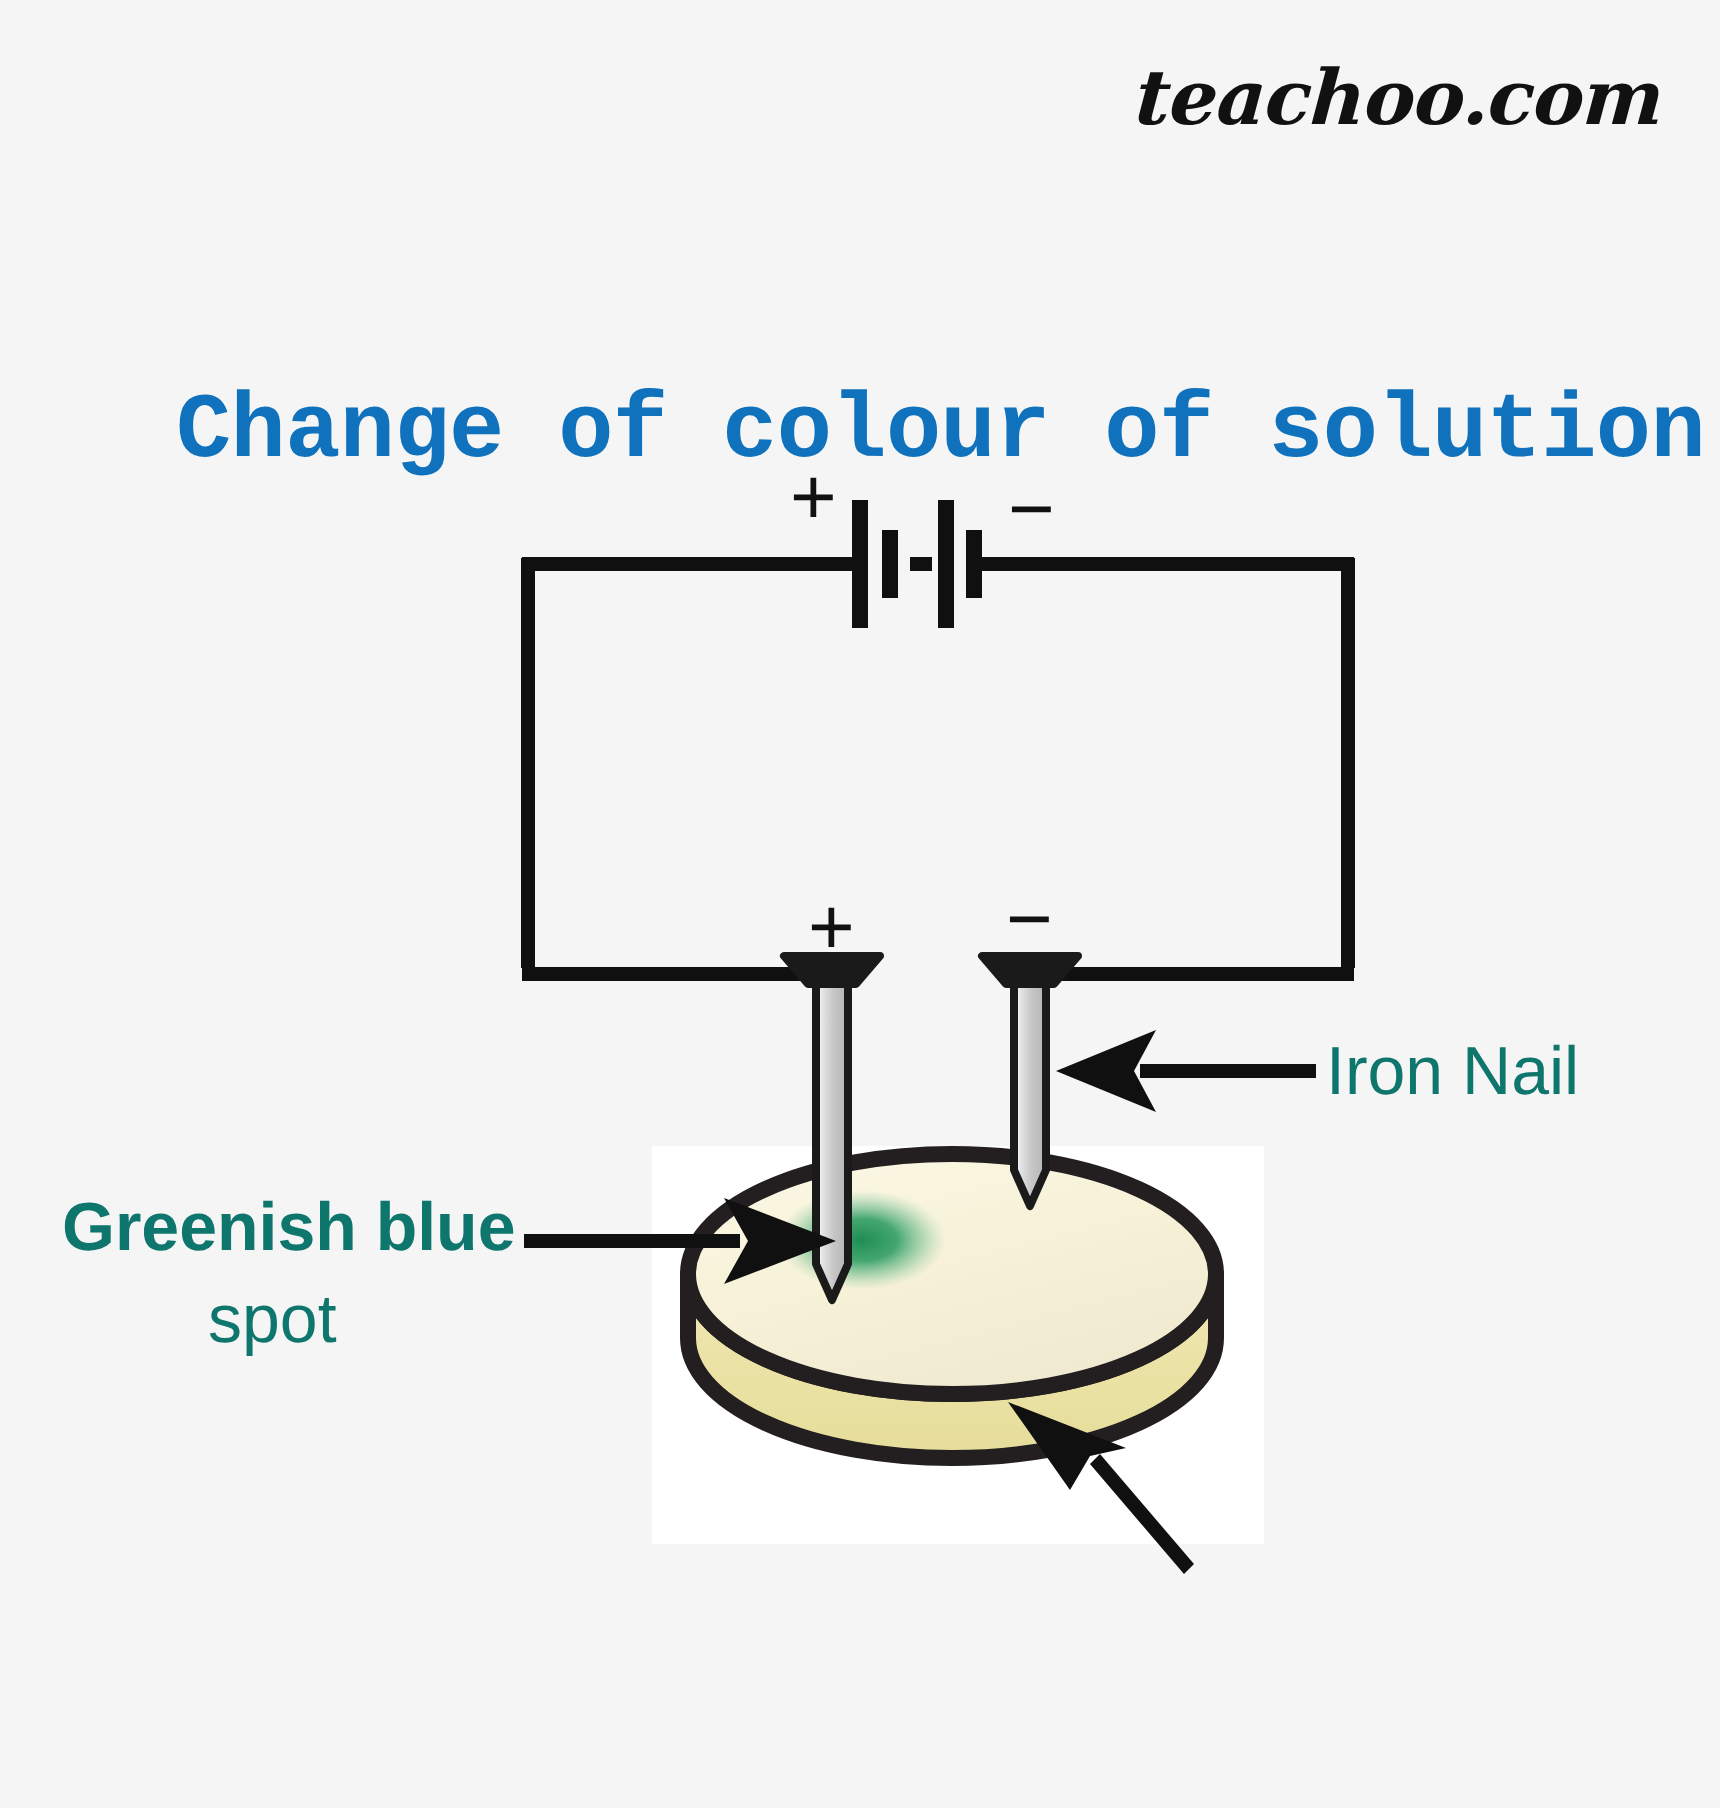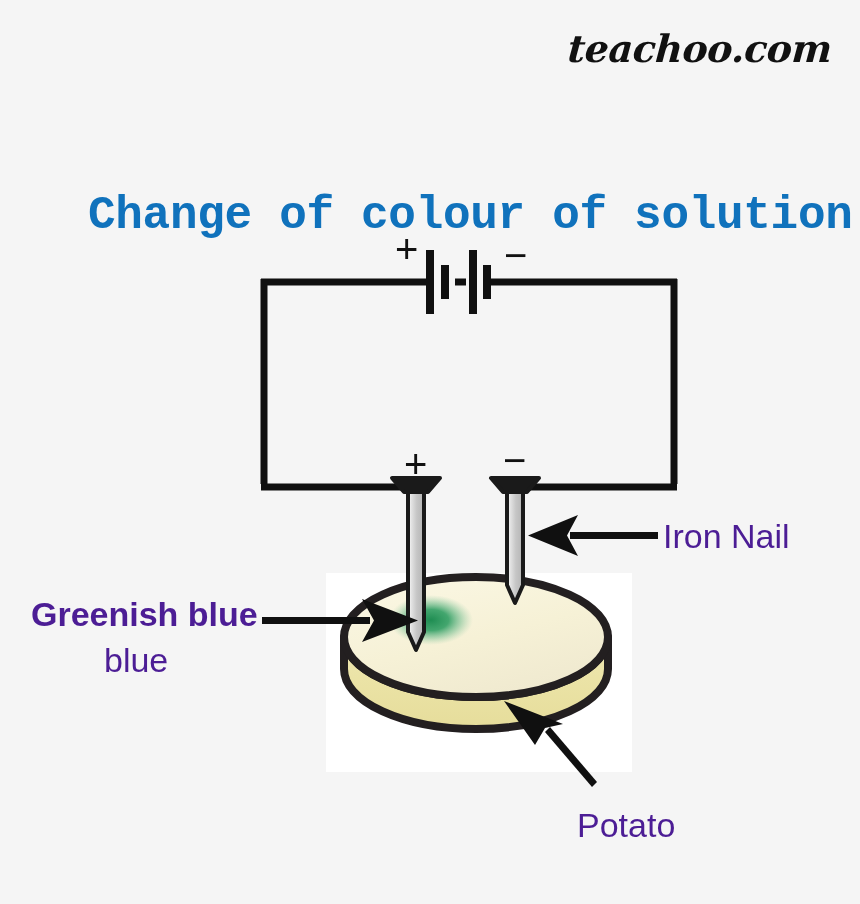--- a/index.html
+++ b/index.html
@@ -63,21 +63,21 @@
     width: 860px;
     height: 904px;
     overflow: visible;
   }
 
   
   .fig-label {
     position: absolute;
     font-family: "Liberation Sans", sans-serif;
     font-size: 34px;
-    color: #4c1d95;
+    color: #0f766e;
     white-space: nowrap;
   }
   #label-iron-nail { left: 663px; top: 517px; }
   #label-potato    { left: 577px; top: 806px; }
   #label-green-1   { left: 31px;  top: 595px; font-weight: bold; }
   #label-green-2   { left: 104px; top: 641px; }
 
   .pole-sign {
     position: absolute;
     font-family: "Liberation Sans", sans-serif;
@@ -198,19 +198,18 @@
 
   </svg>
 
   <div class="pole-sign" id="pole-batt-plus">+</div>
   <div class="pole-sign" id="pole-batt-minus">−</div>
   <div class="pole-sign" id="pole-nail-plus">+</div>
   <div class="pole-sign" id="pole-nail-minus">−</div>
 
   <div class="fig-label" id="label-iron-nail">Iron Nail</div>
 
-  <div class="fig-label" id="label-potato">Potato</div>
 
   <div class="fig-label" id="label-green-1">Greenish blue</div>
 
-  <div class="fig-label" id="label-green-2">blue</div>
+  <div class="fig-label" id="label-green-2">spot</div>
 
 </div>
 
 </body></html>

